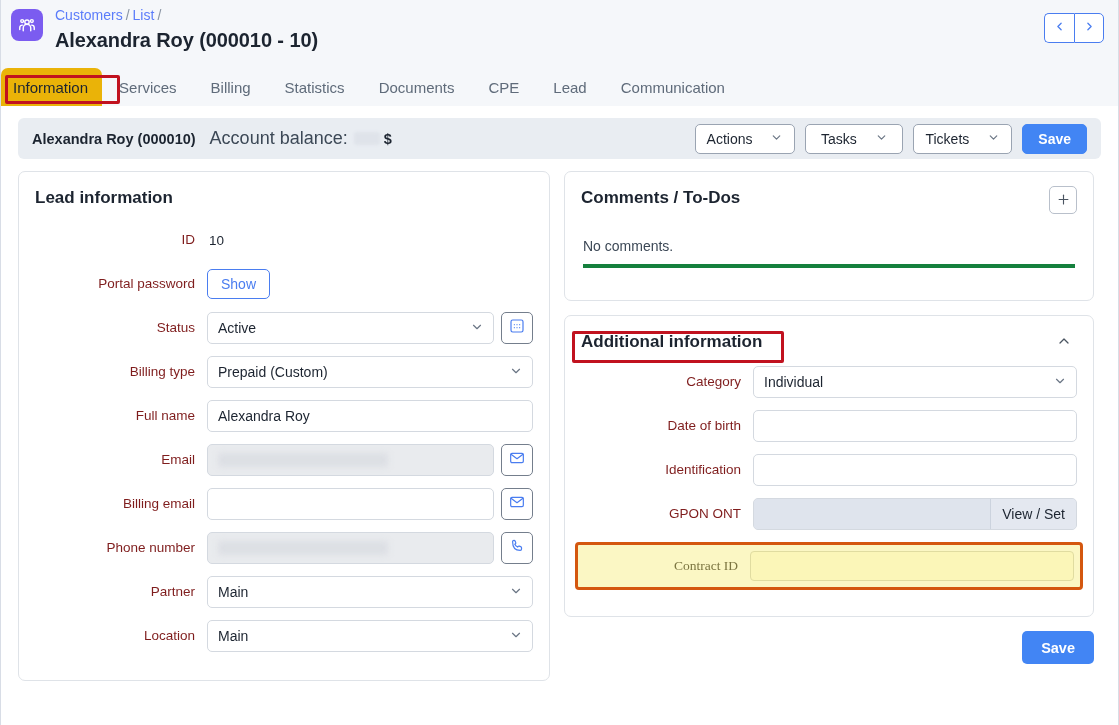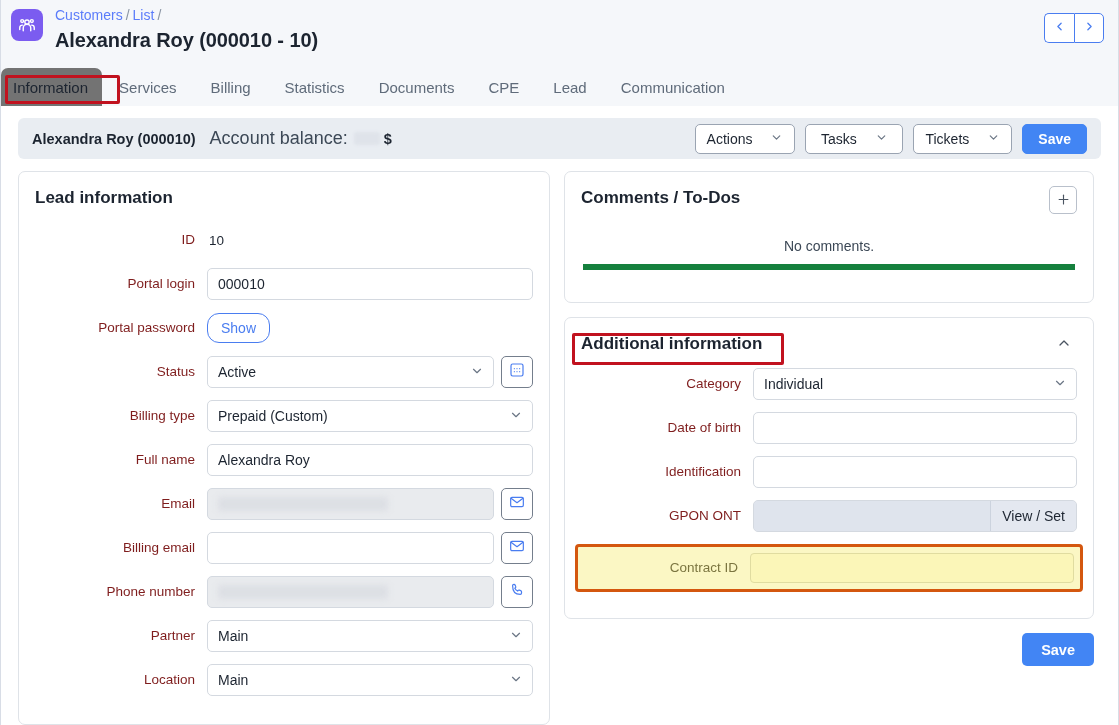--- a/index.html
+++ b/index.html
@@ -90,21 +90,21 @@
   .tab {
     display: flex; align-items: center;
     padding: 0 17px;
     font-size: 15px;
     color: #5f6b7a;
     cursor: pointer;
     white-space: nowrap;
     height: 38px;
   }
   .tab.active {
-    background: #737373;
+    background: #eab308;
     color: #1c2430;
     border-radius: 7px 7px 0 0;
     font-weight: normal;
   }
   .tab:first-child { padding-left: 12px; padding-right: 14px; }
 
   
   .ann-tab {
     position: absolute;
     left: 4px; top: 7px;
@@ -264,21 +264,21 @@
     padding: 0 9px 0 10px;
     display: flex; align-items: center; justify-content: space-between;
     cursor: pointer;
     min-width: 0;
   }
   .select .cv { overflow: hidden; white-space: nowrap; }
   .chev { color: #6b7685; flex: 0 0 auto; margin-left: 6px; }
   .btn-show {
     height: 30px;
     border: 1px solid #4a7df0;
-    border-radius: 12px;
+    border-radius: 5px;
     background: #ffffff;
     color: #4a7df0;
     font-size: 14px;
     padding: 0 13px;
     display: inline-flex; align-items: center;
     cursor: pointer;
   }
   .icon-btn {
     flex: 0 0 auto;
     width: 32px; height: 32px;
@@ -309,25 +309,24 @@
     border: 1px solid #b9c0cb;
     border-radius: 5px;
     background: #ffffff;
     display: flex; align-items: center; justify-content: center;
     color: #4a5461;
     font-size: 19px;
     line-height: 1;
     cursor: pointer;
   }
   .no-comments {
-    text-align: center;
     font-size: 14px;
     color: #3c4856;
     padding: 14px 0 10px 0;
-    border-bottom: 6px solid #15803d;
+    border-bottom: 4px solid #15803d;
     margin: 0 2px;
   }
   .comments-pad { height: 16px; }
 
   
   .collapse-ico {
     color: #4a5461;
     display: flex; align-items: center; justify-content: center;
     width: 26px; height: 26px;
     cursor: pointer;
@@ -367,21 +366,21 @@
   .contract-row {
     display: flex;
     align-items: center;
     background: #fbf7c4;
     border: 3px solid #d4570f;
     border-radius: 4px;
     margin: 0 -6px 10px -6px;
     padding: 6px 6px 6px 0px;
     min-height: 40px;
   }
-  .contract-row .flabel { flex: 0 0 172px; color: #7b7540; }
+  .contract-row .flabel { flex: 0 0 172px; color: #7b7540; font-family: Liberation Serif, serif; }
   .contract-input {
     flex: 1 1 auto;
     height: 30px;
     border: 1px solid #e0dca0;
     border-radius: 4px;
     background: #fbf6b8;
   }
   .save-row {
     display: flex; justify-content: flex-end;
     margin-top: 14px;
@@ -500,26 +499,20 @@
         <div class="card">
           <div class="card-title">Lead information</div>
 
           <div class="frow">
             <div class="flabel">ID</div>
             <div class="fctl">
               <div class="static-val">10</div>
             </div>
           </div>
 
-          <div class="frow">
-            <div class="flabel">Portal login</div>
-            <div class="fctl">
-              <div class="input">000010</div>
-            </div>
-          </div>
 
           <div class="frow">
             <div class="flabel">Portal password</div>
             <div class="fctl">
               <div class="btn-show">Show</div>
             </div>
           </div>
 
           <div class="frow">
             <div class="flabel">Status</div>

